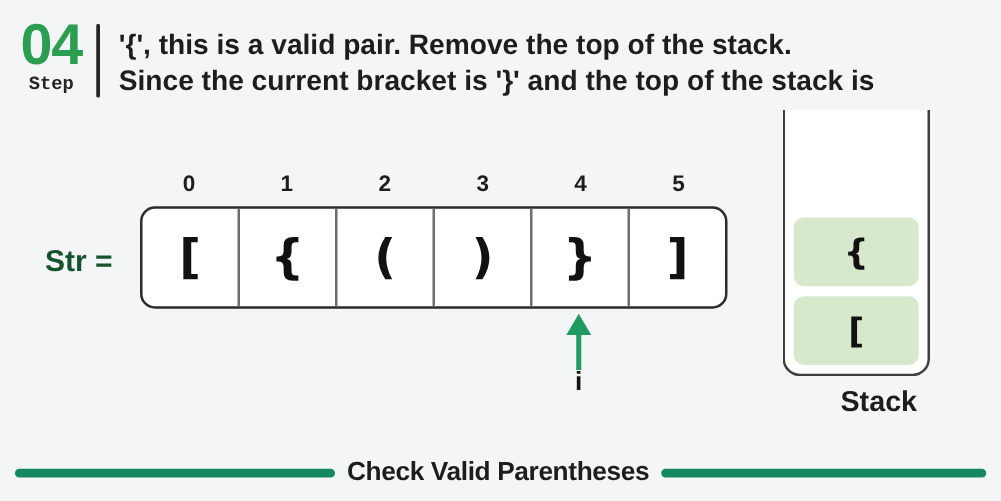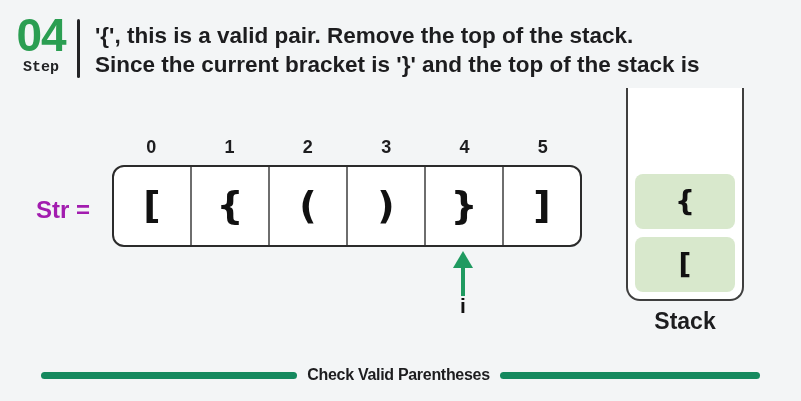--- a/index.html
+++ b/index.html
@@ -54,21 +54,21 @@
     line-height: 29px;
     white-space: nowrap;
   }
 
   
   .str-label {
     position: absolute;
     left: 36px; top: 196px;
     font-size: 24px;
     font-weight: 800;
-    color: #a21caf;
+    color: #14532d;
   }
   .index-row {
     position: absolute;
     left: 112px; top: 137px;
     width: 470px; height: 22px;
     display: flex;
   }
   .index-row .idx {
     flex: 1;
     text-align: center;
@@ -152,21 +152,21 @@
     display: flex;
     align-items: center;
     justify-content: center;
     font-family: "DejaVu Sans", sans-serif;
     font-size: 28px;
     font-weight: 700;
     color: #111;
   }
   .stack-label {
     position: absolute;
-    left: 626px; top: 308px;
+    left: 644px; top: 308px;
     width: 118px;
     text-align: center;
     font-size: 23px;
     font-weight: 800;
     color: #1d1d1f;
   }
 
   
   .footer {
     position: absolute;
@@ -178,21 +178,21 @@
     gap: 10px;
   }
   .footer .rule {
     height: 7px;
     background: #15895e;
     border-radius: 4px;
   }
   .footer .rule-left  { width: 256px; }
   .footer .rule-right { width: 260px; }
   .footer .title {
-    font-size: 16px;
+    font-size: 21px;
     font-weight: 800;
     color: #1d1d1f;
     white-space: nowrap;
     letter-spacing: -0.3px;
   }
 </style>
 </head>
 <body>
 
 <div class="canvas">

